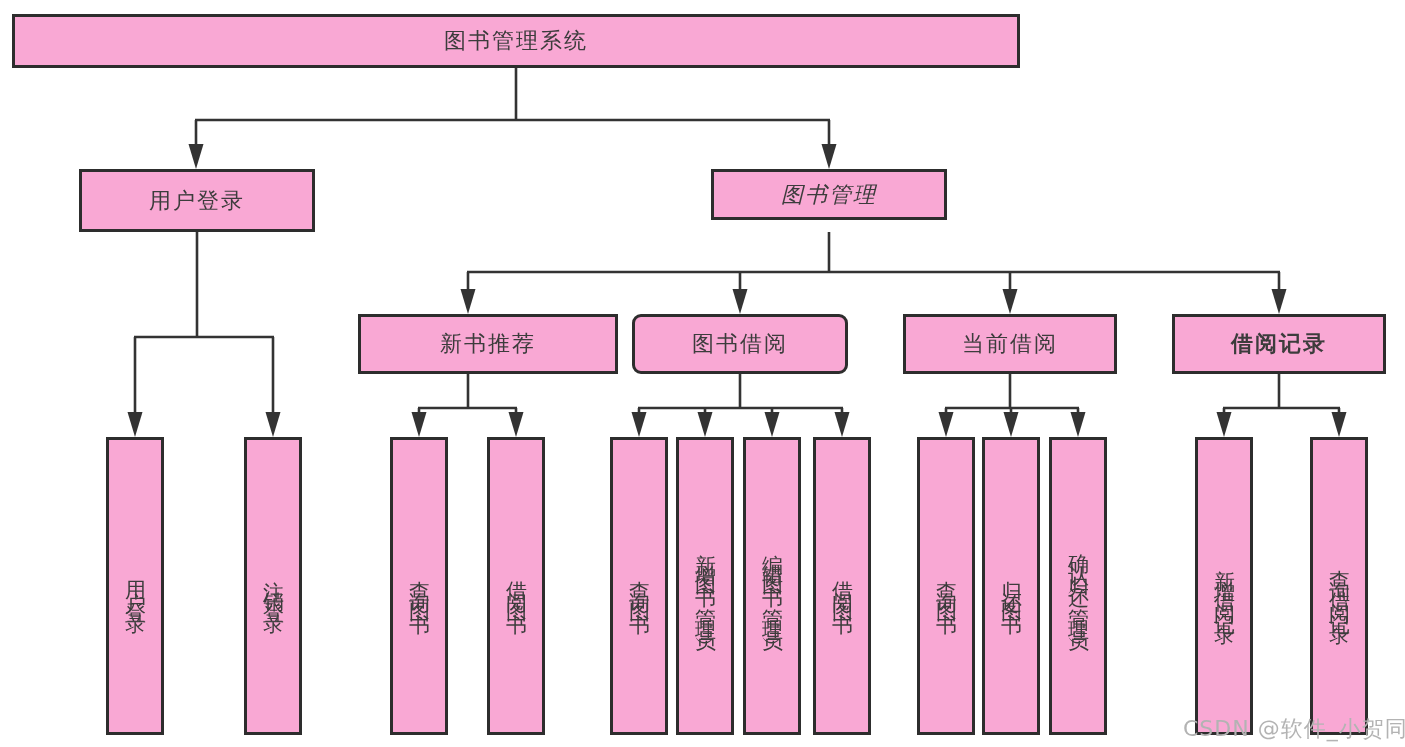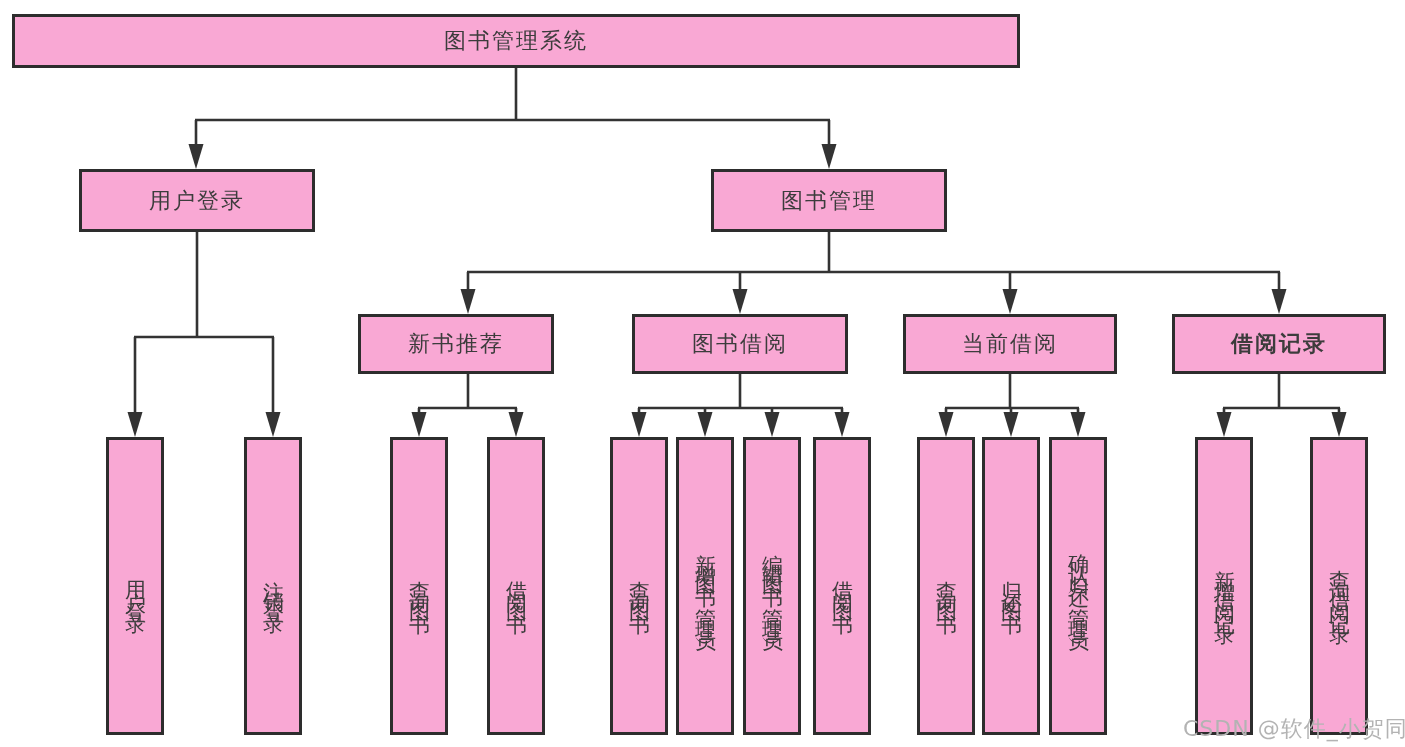--- a/index.html
+++ b/index.html
@@ -106,24 +106,24 @@
       <line x1="1224" y1="408" x2="1224" y2="413"></line>
       <polygon points="1216.5,412 1231.5,412 1224,437"></polygon>
       <line x1="1339" y1="408" x2="1339" y2="413"></line>
       <polygon points="1331.5,412 1346.5,412 1339,437"></polygon>
     </g>
   </svg>
 
   <div class="node h" style="left:12px;top:14px;width:1008px;height:54px;">图书管理系统</div>
 
   <div class="node h" style="left:79px;top:169px;width:236px;height:63px;">用户登录</div>
-  <div class="node h" style="left:711px;top:169px;width:236px;height:63px;">图书管理</div>
+  <div class="node h" style="left:711px;top:169px;width:236px;height:51px;font-style:italic;">图书管理</div>
 
-  <div class="node h" style="left:358px;top:314px;width:196px;height:60px;">新书推荐</div>
-  <div class="node h" style="left:632px;top:314px;width:216px;height:60px;">图书借阅</div>
+  <div class="node h" style="left:358px;top:314px;width:260px;height:60px;">新书推荐</div>
+  <div class="node h" style="left:632px;top:314px;width:216px;height:60px;border-radius:9px;">图书借阅</div>
   <div class="node h" style="left:903px;top:314px;width:214px;height:60px;">当前借阅</div>
   <div class="node h" style="left:1172px;top:314px;width:214px;height:60px;font-weight:bold;">借阅记录</div>
 
   <div class="node v" style="left:106px;top:437px;width:58px;height:298px;">
     <span>用户登录</span>
   </div>
   <div class="node v" style="left:244px;top:437px;width:58px;height:298px;">
     <span>注销登录</span>
   </div>
 

